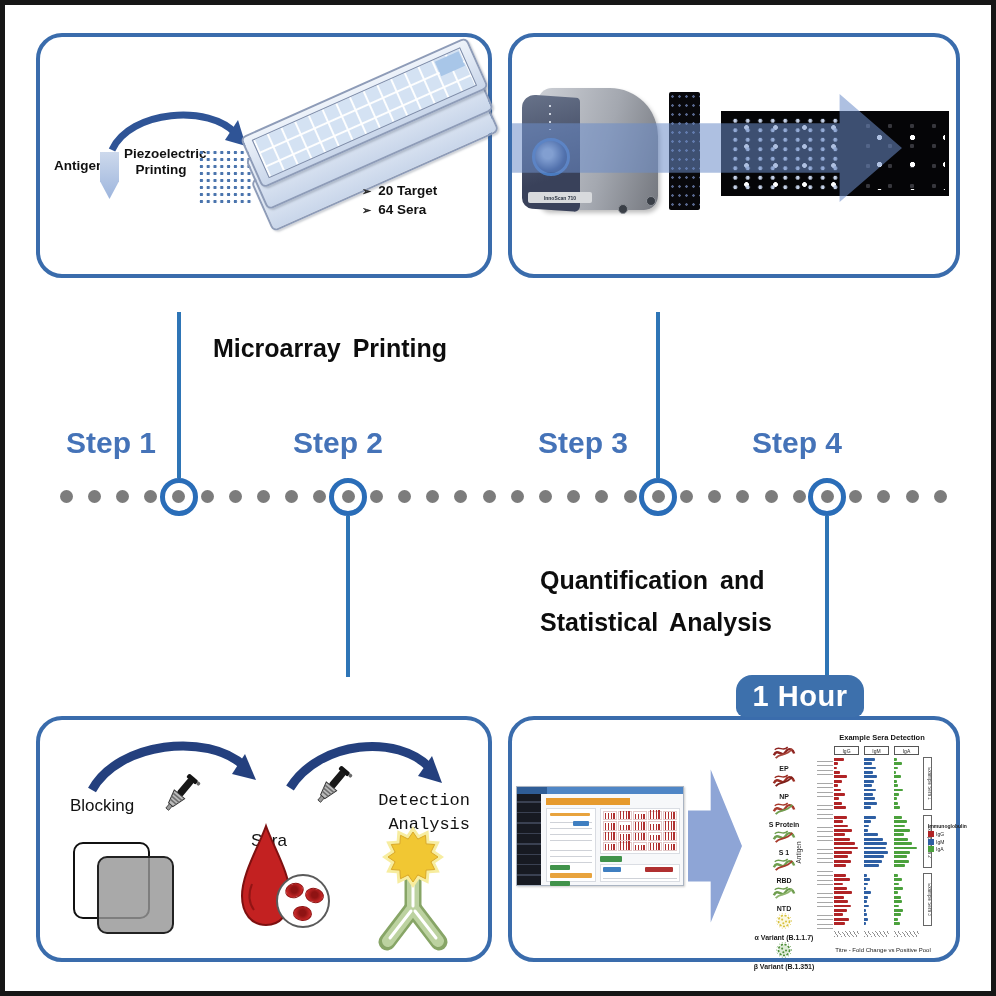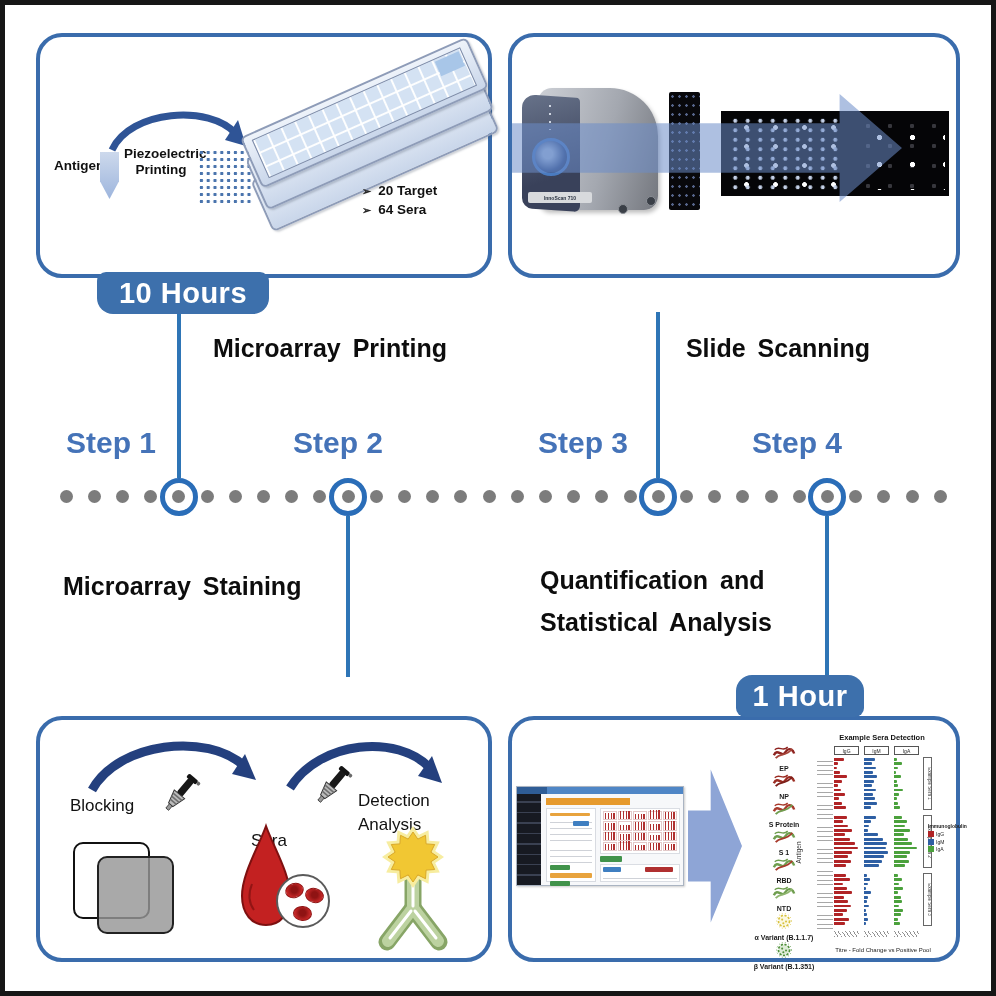--- a/index.html
+++ b/index.html
@@ -121,26 +121,23 @@
 </head>
 <body>
 
 <div class="frame">
 
   <div class="panel" style="left:36px;top:33px;width:456px;height:245px;"></div>
   <div class="panel" style="left:508px;top:33px;width:452px;height:245px;"></div>
   <div class="panel" style="left:36px;top:716px;width:456px;height:246px;"></div>
   <div class="panel" style="left:508px;top:716px;width:452px;height:246px;"></div>
 
-  <div class="badge top" style="left:97px;top:272px;width:172px;height:42px;">10 Hours</div>
   <div class="badge bottom" style="left:736px;top:675px;width:128px;height:42px;">1 Hour</div>
 
   <div class="sec-title" style="left:170px;top:334px;width:320px;text-align:center;">Microarray Printing</div>
-  <div class="sec-title" style="left:616px;top:334px;width:324px;text-align:center;">Slide Scanning</div>
-  <div class="sec-title" style="left:63px;top:572px;">Microarray Staining</div>
   <div class="sec-title" style="left:540px;top:566px;">Quantification and</div>
   <div class="sec-title" style="left:540px;top:608px;">Statistical Analysis</div>
 
   <div class="step" style="left:66px;">Step 1</div>
   <div class="step" style="left:293px;">Step 2</div>
   <div class="step" style="left:538px;">Step 3</div>
   <div class="step" style="left:752px;">Step 4</div>
 
   <div id="timeline">
       <div class="tl-ring" style="left: 159.8px;"></div>
@@ -249,21 +246,21 @@
       <rect x="24" y="1" width="15" height="6" rx="2" fill="#141414"></rect>
       <circle cx="41" cy="3.5" r="2.4" fill="#6a6a6a"></circle>
       <rect x="27" y="6" width="9" height="23" rx="2" fill="#191919"></rect>
       <polygon points="23,29 40,29 35,46 28,46" fill="#bcbcbc" stroke="#333" stroke-width="1.2"></polygon>
       <rect x="24.5" y="32" width="14" height="2" fill="#6e6e6e"></rect>
       <rect x="25.5" y="36" width="12" height="2" fill="#6e6e6e"></rect>
       <rect x="27" y="40" width="9.5" height="2" fill="#6e6e6e"></rect>
       <rect x="29.5" y="46" width="4.5" height="7" fill="#9a9a9a" stroke="#333" stroke-width="1"></rect>
     </g>
       </svg></div>
-  <div class="bl-label" style="left:358px;top:789px;width:112px;text-align:left;line-height:1.4;">
+  <div class="bl-label" style="left:358px;top:789px;width:112px;text-align:right;line-height:1.4;font-family:Liberation Mono, monospace;">
     <span>Detection</span><br>
     <span>Analysis</span>
   </div>
   <div class="sq-back"></div>
   <div class="sq-front"></div>
   <svg style="position:absolute;left:236px;top:822px;z-index:3;" width="60" height="108" viewBox="0 0 60 108">
     <path d="M30,4 C22,26 6,52 6,74 C6,92 16,103 30,103 C44,103 54,92 54,74 C54,52 38,26 30,4 Z" fill="#c32121" stroke="#7e1010" stroke-width="2"></path>
     <path d="M16,62 q-6,15 2,26" fill="none" stroke="#7e1010" stroke-width="2" opacity=".7"></path>
   </svg>
   <div class="cell-circle">

